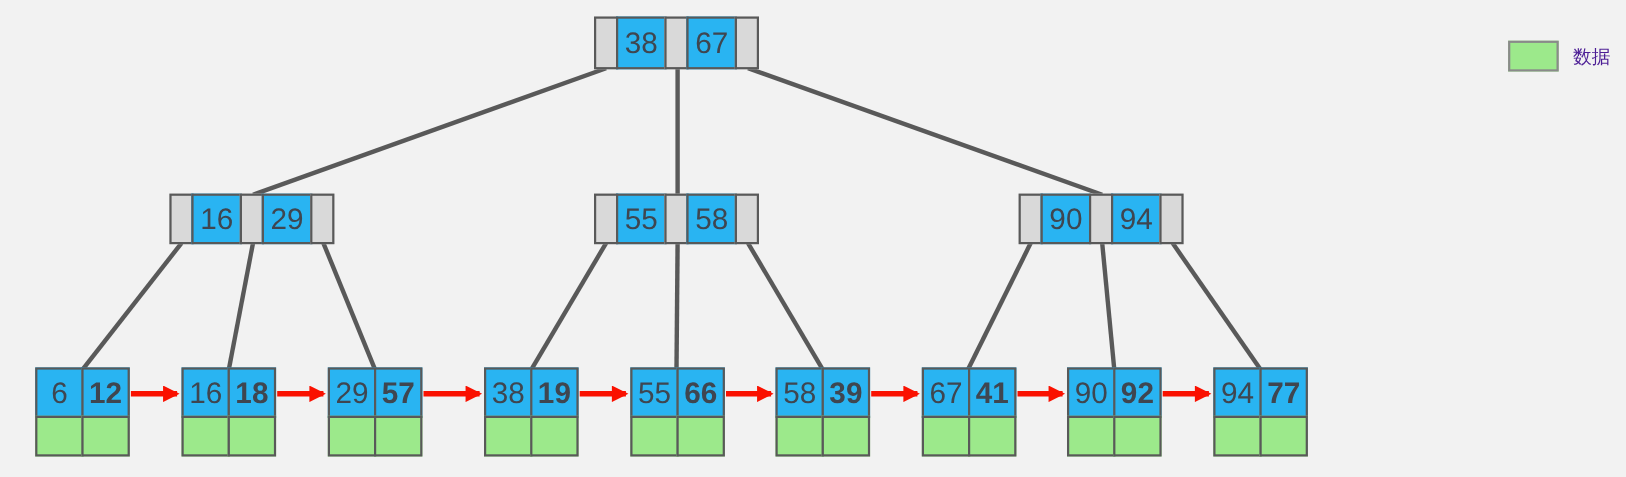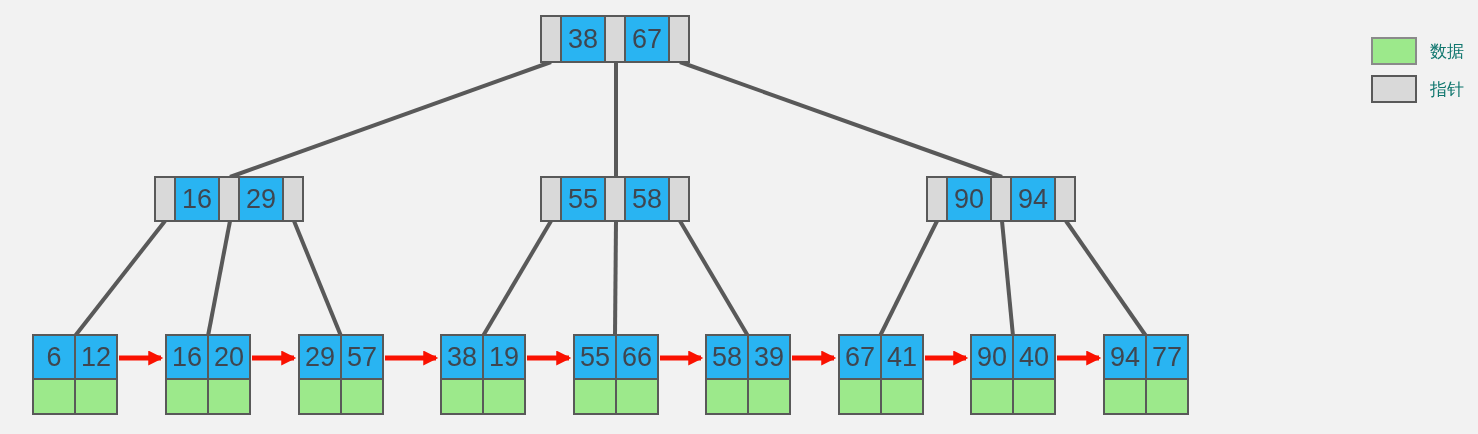--- a/index.html
+++ b/index.html
@@ -29,31 +29,31 @@
   
   .leaf { position: absolute; }
   .leaf-row { display: flex; }
   .leaf-row.data-row { margin-top: -2px; }
   .leaf .cell {
     box-sizing: border-box;
     border: 2px solid #595959;
     width: 44px;
     display: flex; align-items: center; justify-content: center;
   }
-  .leaf .cell + .cell { margin-left: -2px; }
+  .leaf .cell + .cell { margin-left: -2px; font-weight: bold; }
   .leaf .key { height: 46px; background: #29b4f2; font-size: 27px; color: #3f4650; }
   .leaf .data { height: 37px; background: #9ce98b; }
 
   
   .legend { position: absolute; left: 1371px; top: 37px; }
   .legend-item { display: flex; align-items: center; margin-bottom: 10px; }
   .swatch { box-sizing: border-box; width: 46px; height: 28px; display: inline-block; }
   .swatch-data { background: #9ce98b; border: 2px solid #8a8a8a; }
   .swatch-pointer { background: #d9d9d9; border: 2px solid #595959; }
-  .legend-label { margin-left: 13px; font-size: 17px; color: #0f766e; }
+  .legend-label { margin-left: 13px; font-size: 17px; color: #4c1d95; }
 </style>
 </head>
 <body>
 
 <div class="canvas">
 
   <svg class="wires" width="1478" height="434" viewBox="0 0 1478 434">
     <defs>
       <marker id="arrowhead" viewBox="0 0 10 10" refX="8.5" refY="5" markerWidth="3.5" markerHeight="3" orient="auto">
         <path d="M 0 0 L 10 5 L 0 10 Z" fill="#fa1100"></path>
@@ -124,21 +124,21 @@
       <span class="cell key">12</span>
     </div>
     <div class="leaf-row data-row">
       <span class="cell data"></span>
       <span class="cell data"></span>
     </div>
   </div>
   <div class="leaf" style="left:165px; top:334px;">
     <div class="leaf-row key-row">
       <span class="cell key">16</span>
-      <span class="cell key">20</span>
+      <span class="cell key">18</span>
     </div>
     <div class="leaf-row data-row">
       <span class="cell data"></span>
       <span class="cell data"></span>
     </div>
   </div>
   <div class="leaf" style="left:298px; top:334px;">
     <div class="leaf-row key-row">
       <span class="cell key">29</span>
       <span class="cell key">57</span>
@@ -184,21 +184,21 @@
       <span class="cell key">41</span>
     </div>
     <div class="leaf-row data-row">
       <span class="cell data"></span>
       <span class="cell data"></span>
     </div>
   </div>
   <div class="leaf" style="left:970px; top:334px;">
     <div class="leaf-row key-row">
       <span class="cell key">90</span>
-      <span class="cell key">40</span>
+      <span class="cell key">92</span>
     </div>
     <div class="leaf-row data-row">
       <span class="cell data"></span>
       <span class="cell data"></span>
     </div>
   </div>
   <div class="leaf" style="left:1103px; top:334px;">
     <div class="leaf-row key-row">
       <span class="cell key">94</span>
       <span class="cell key">77</span>
@@ -207,19 +207,15 @@
       <span class="cell data"></span>
       <span class="cell data"></span>
     </div>
   </div>
 
   <div class="legend">
     <div class="legend-item">
       <span class="swatch swatch-data"></span>
       <span class="legend-label">数据</span>
     </div>
-    <div class="legend-item">
-      <span class="swatch swatch-pointer"></span>
-      <span class="legend-label">指针</span>
-    </div>
   </div>
 
 </div>
 
 </body></html>

